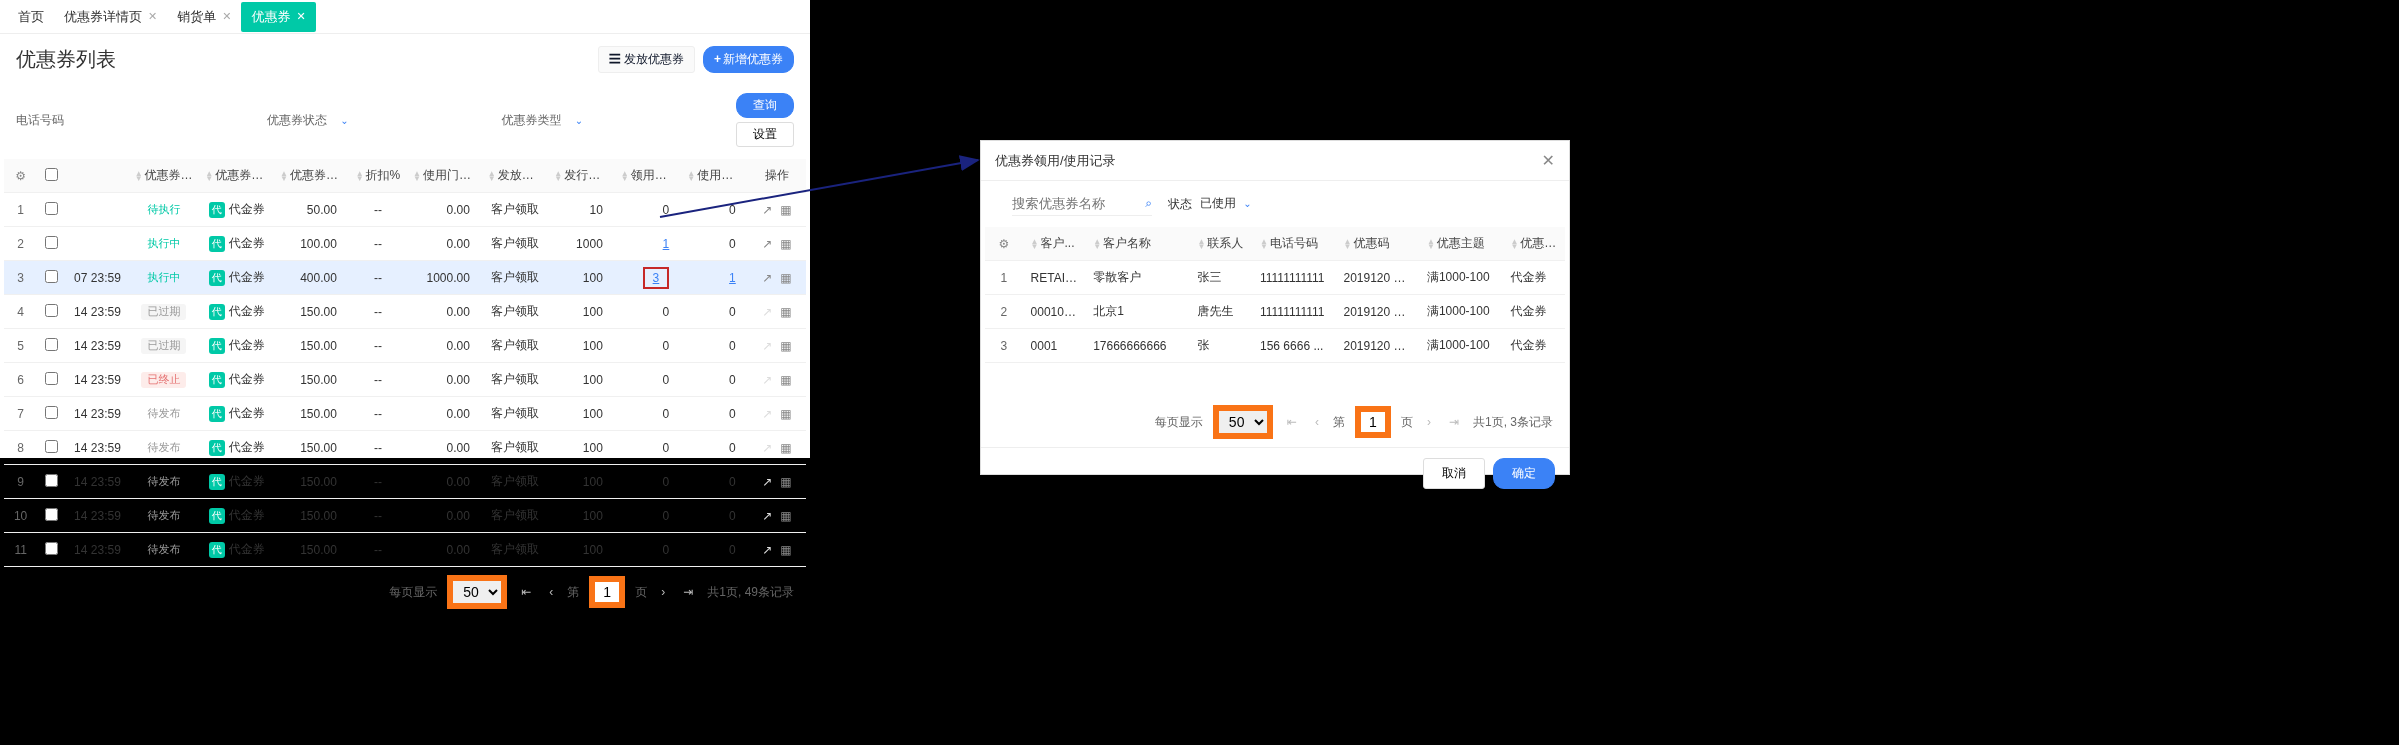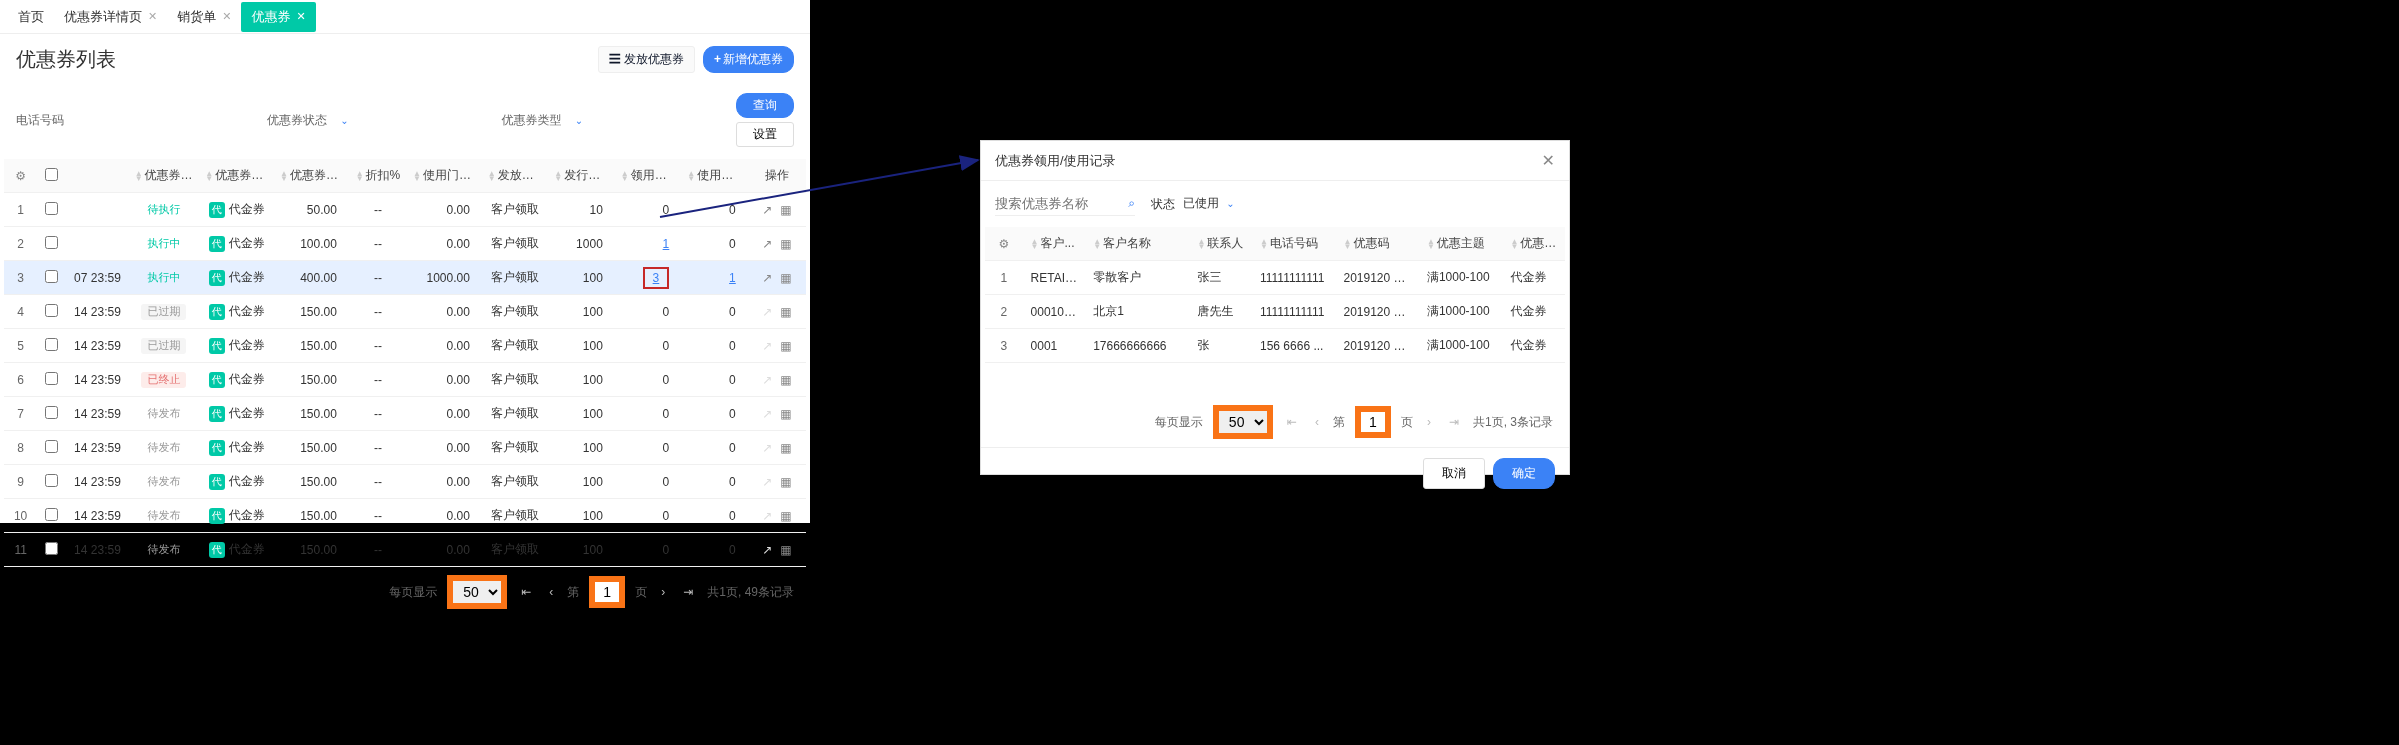--- a/index.html
+++ b/index.html
@@ -1,18 +1,18 @@
 <!DOCTYPE html>
 <html><head>
 <meta charset="utf-8">
 <style>
 * { box-sizing: border-box; margin: 0; padding: 0; }
 body { font-family: -apple-system, "Microsoft YaHei", sans-serif; font-size: 12px; background: #000; color: #333; position: relative; width: 2399px; height: 745px; }
 .panel { background: #fff; position: absolute; }
-.panel-left { left: 0; top: 0; width: 810px; height: 523px; }
+.panel-left { left: 0; top: 0; width: 810px; height: 458px; }
 .panel-right { left: 980px; top: 140px; width: 590px; height: 335px; border: 1px solid #ddd; }
 
 
 .tabs { display: flex; border-bottom: 1px solid #eee; padding: 0 8px; height: 34px; align-items: center; }
 .tab { padding: 6px 10px; font-size: 13px; display: flex; align-items: center; gap: 6px; cursor: pointer; }
 .tab.active { background: #00c9a7; color: #fff; border-radius: 2px; }
 .tab .close { font-size: 11px; color: #aaa; }
 .tab.active .close { color: #fff; }
 
 
@@ -60,21 +60,21 @@
 
 .pager { display: flex; justify-content: flex-end; align-items: center; gap: 10px; padding: 8px 16px; color: #666; font-size: 12px; }
 .pager select, .pager input { border: 6px solid #f97316; padding: 2px 6px; font-size: 14px; }
 .pager input { width: 36px; text-align: center; }
 .pager .nav { color: #bbb; cursor: pointer; padding: 0 4px; }
 
 
 .dialog-header { display: flex; justify-content: space-between; align-items: center; padding: 10px 14px; border-bottom: 1px solid #eee; }
 .dialog-title { font-size: 13px; color: #333; }
 .dialog-close { color: #888; cursor: pointer; font-size: 16px; }
-.dialog-filters { display: flex; padding: 10px 14px; gap: 16px; align-items: center; }
+.dialog-filters { display: flex; padding: 10px 14px; gap: 16px; align-items: center; margin-left: 17px; }
 .search-box { position: relative; flex: 0 0 140px; }
 .search-box input { width: 100%; border: none; border-bottom: 1px solid #eee; padding: 4px 18px 4px 0; }
 .search-box .search-icon { position: absolute; right: 0; top: 4px; color: #3b82f6; }
 .status-filter { display: flex; align-items: center; gap: 8px; }
 .dialog-body { padding: 0 4px; min-height: 170px; }
 .dialog-body th, .dialog-body td { text-align: left; padding: 8px 8px; }
 .dialog-body th:first-child, .dialog-body td:first-child { text-align: center; }
 .dialog-footer { display: flex; justify-content: flex-end; gap: 8px; padding: 10px 14px; border-top: 1px solid #eee; }
 .dialog-footer .btn { padding: 6px 18px; }
 

